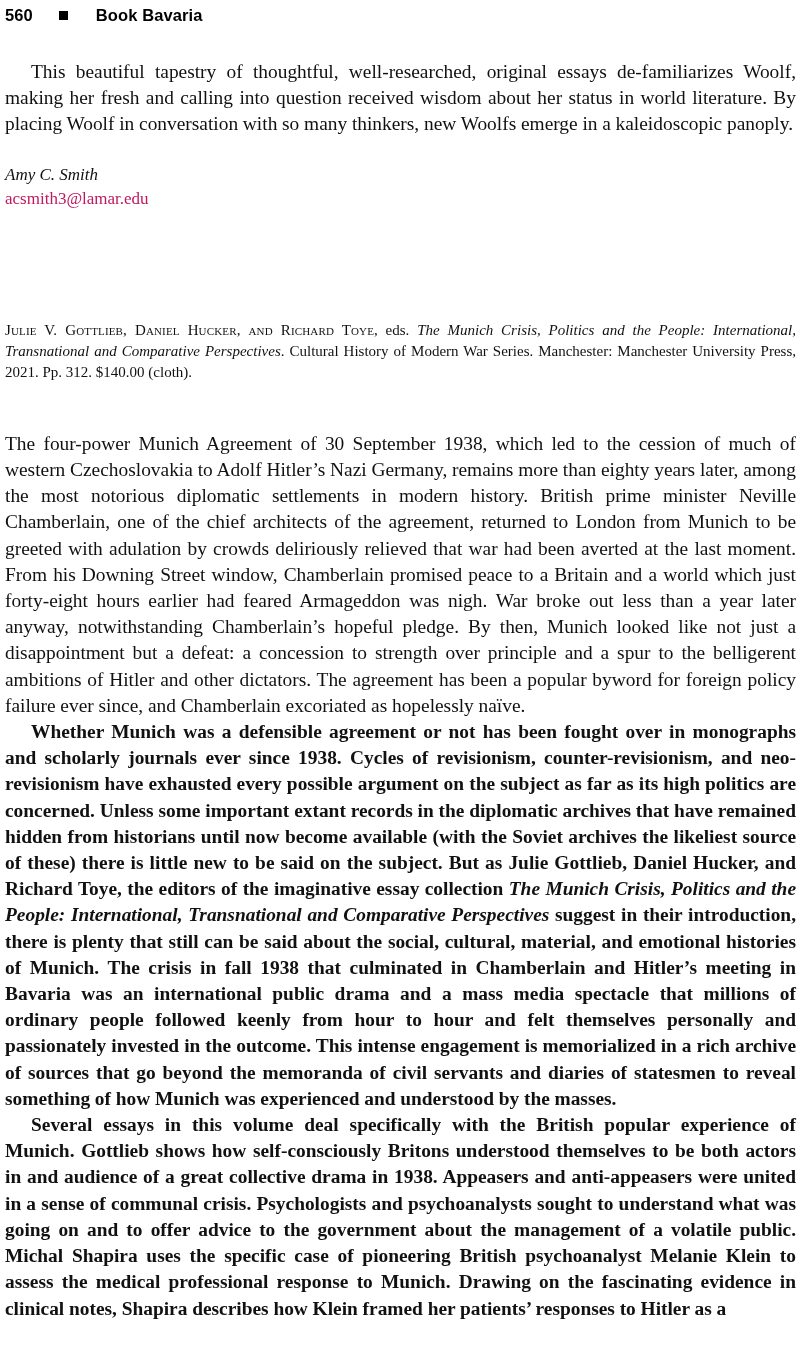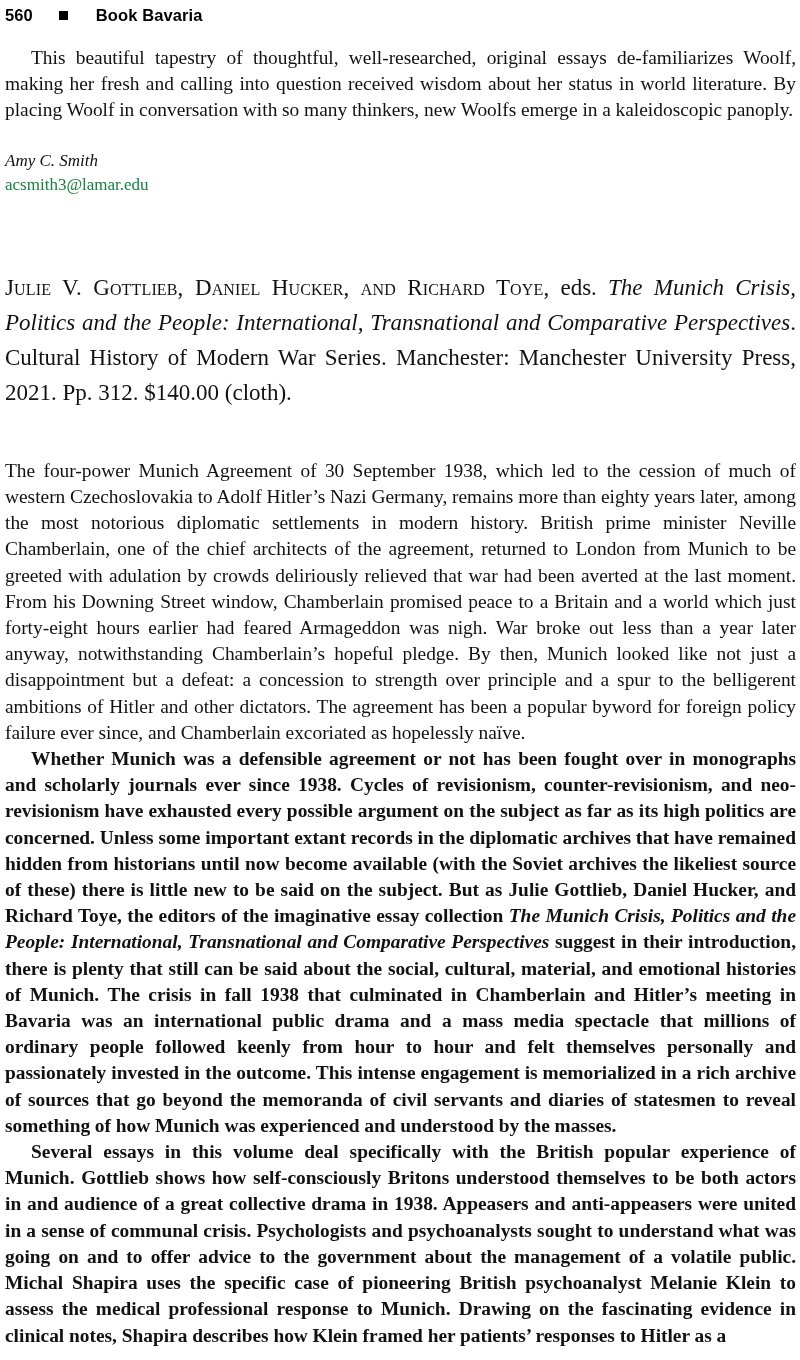--- a/index.html
+++ b/index.html
@@ -53,44 +53,44 @@
     line-height: 26.2px;
     text-align: justify;
     text-justify: inter-word;
     margin: 0;
     hyphens: none;
     word-spacing: -0.1px;
   }
   .para.indent { text-indent: 26px; }
 
   .block-review-tail {
-    margin-top: 20px;
+    margin-top: 34px;
   }
 
   
   .signature {
     margin-top: 25px;
     font-size: 17px;
     line-height: 24.6px;
   }
   .sig-name {
     font-style: italic;
   }
   .sig-affil { }
   .sig-email {
-    color: #15803d;
+    color: #be185d;
     text-decoration: none;
     display: inline-block;
   }
 
   
   .citation {
-    margin-top: 72px;
-    font-size: 23px;
-    line-height: 35px;
+    margin-top: 108px;
+    font-size: 15px;
+    line-height: 21px;
     text-align: justify;
   }
   .smallcaps {
     font-variant: small-caps;
     letter-spacing: 0.15px;
   }
   .booktitle {
     font-style: italic;
   }
   .doi-line {

